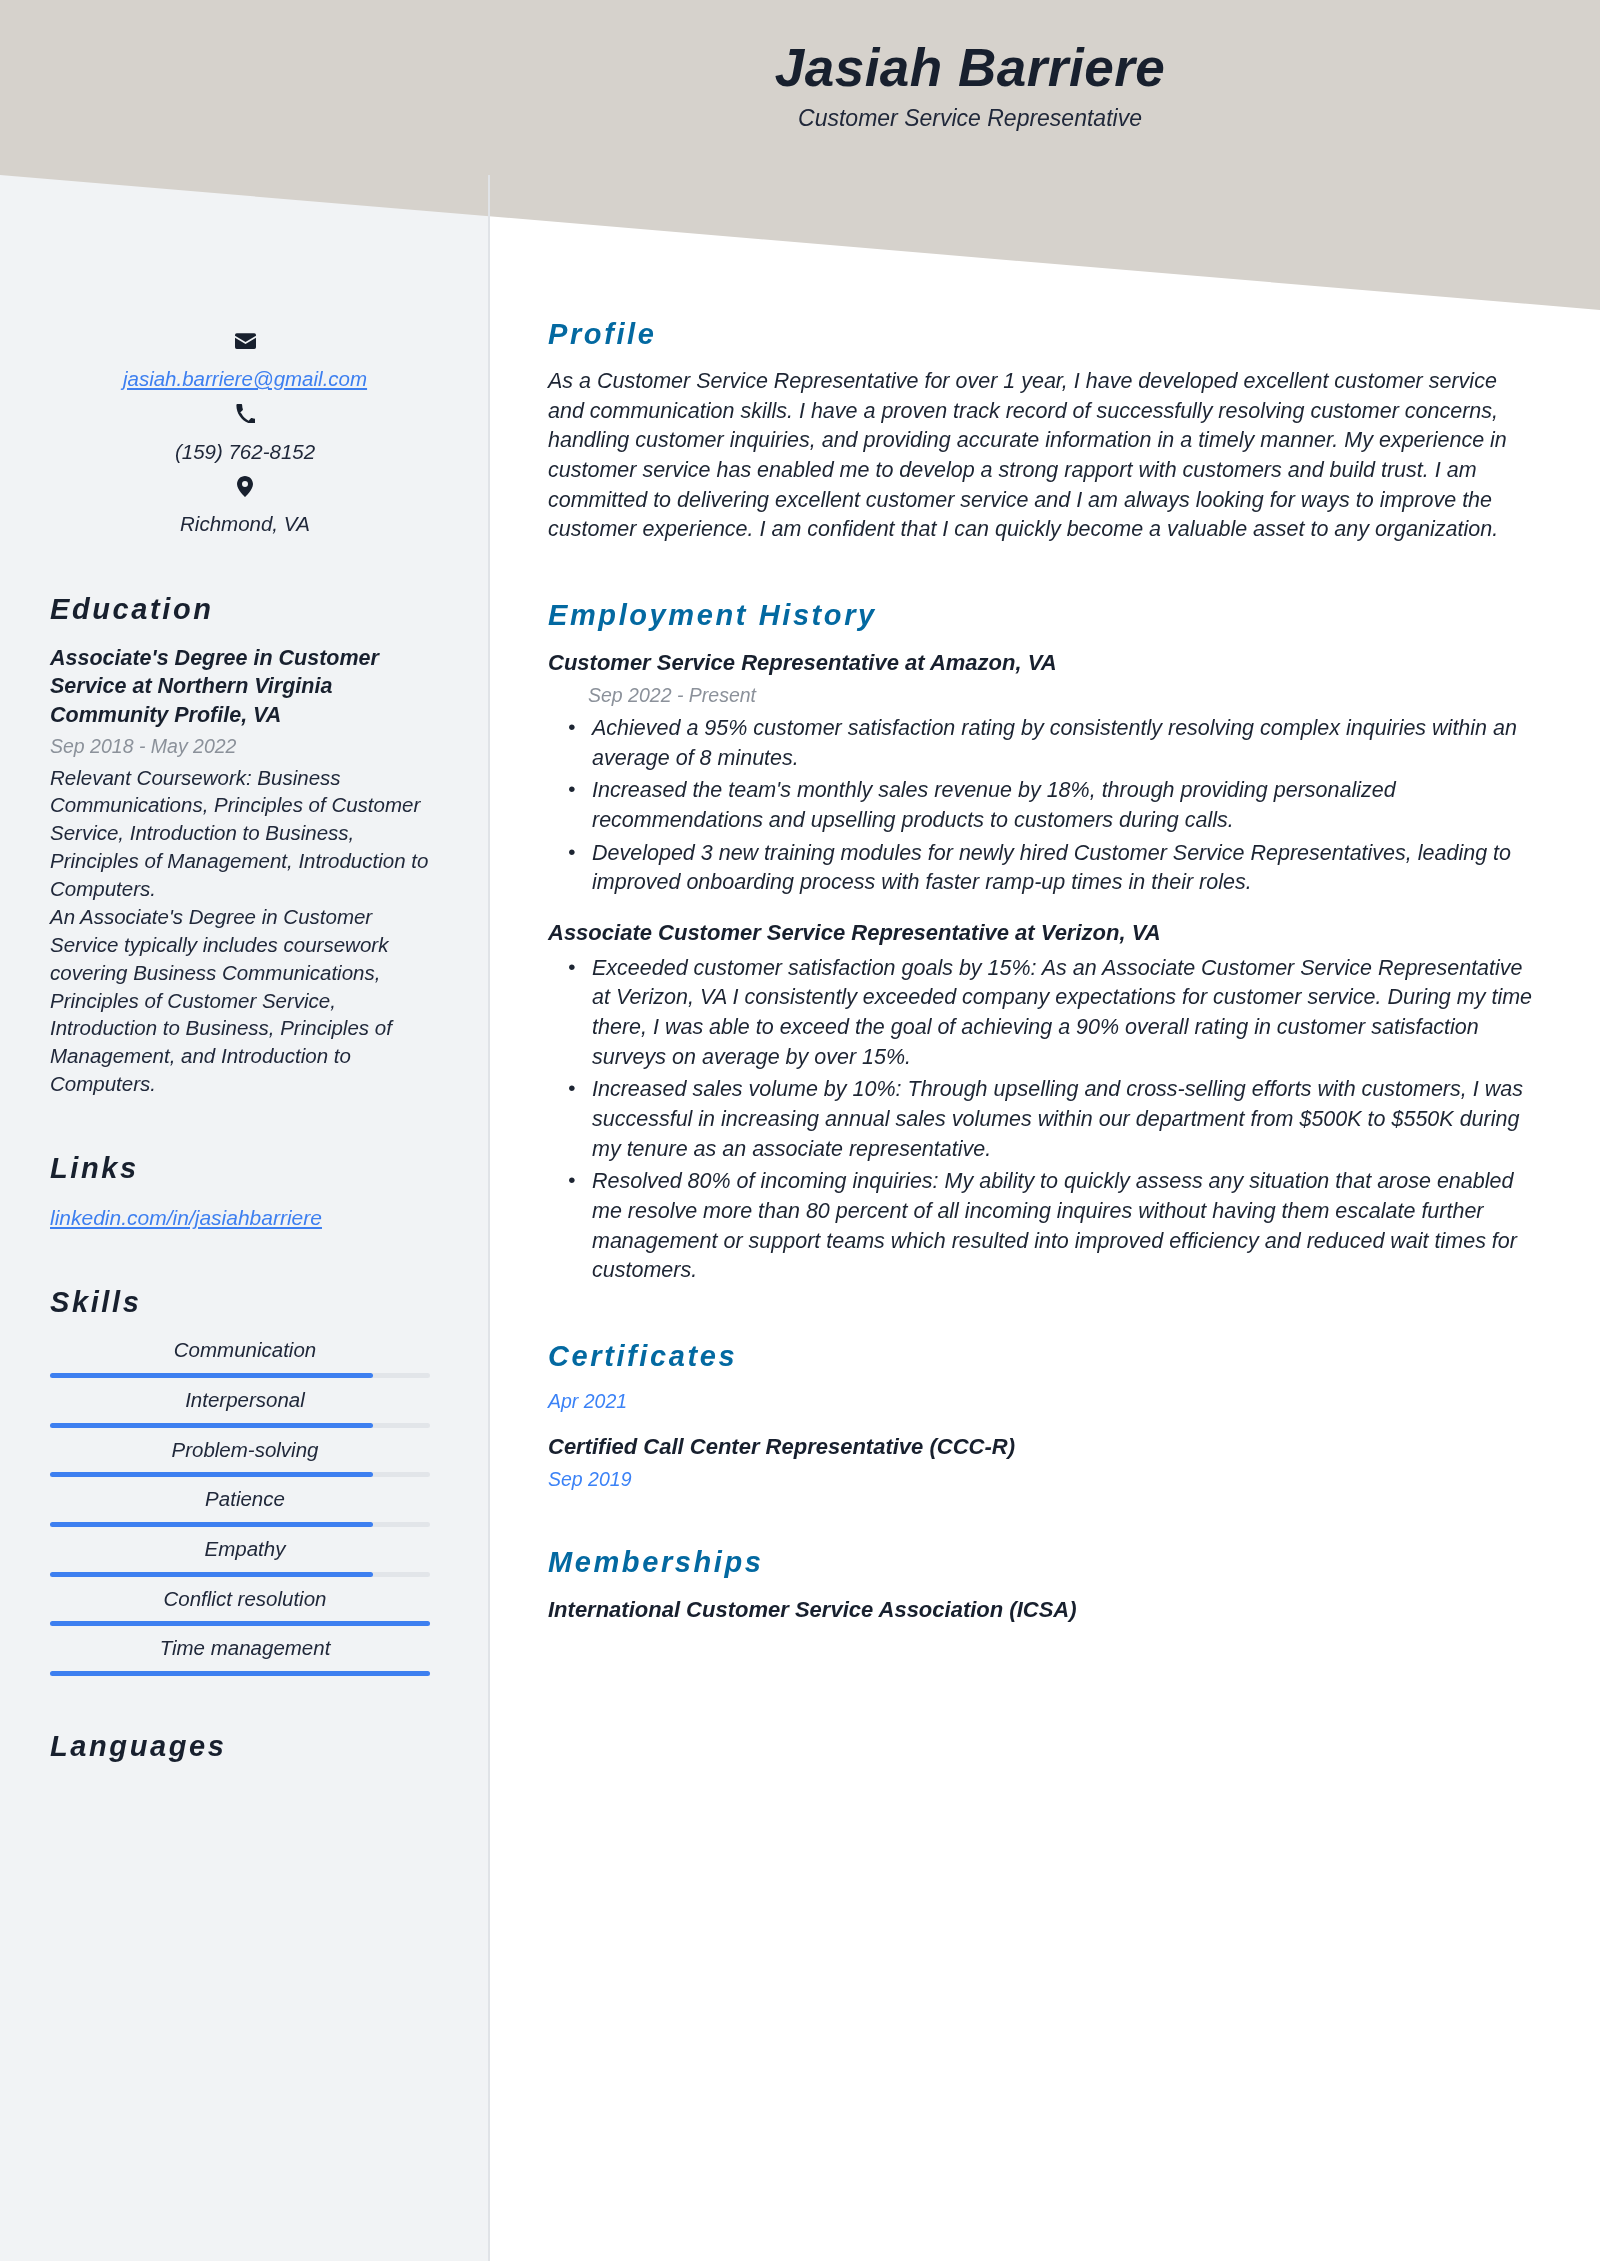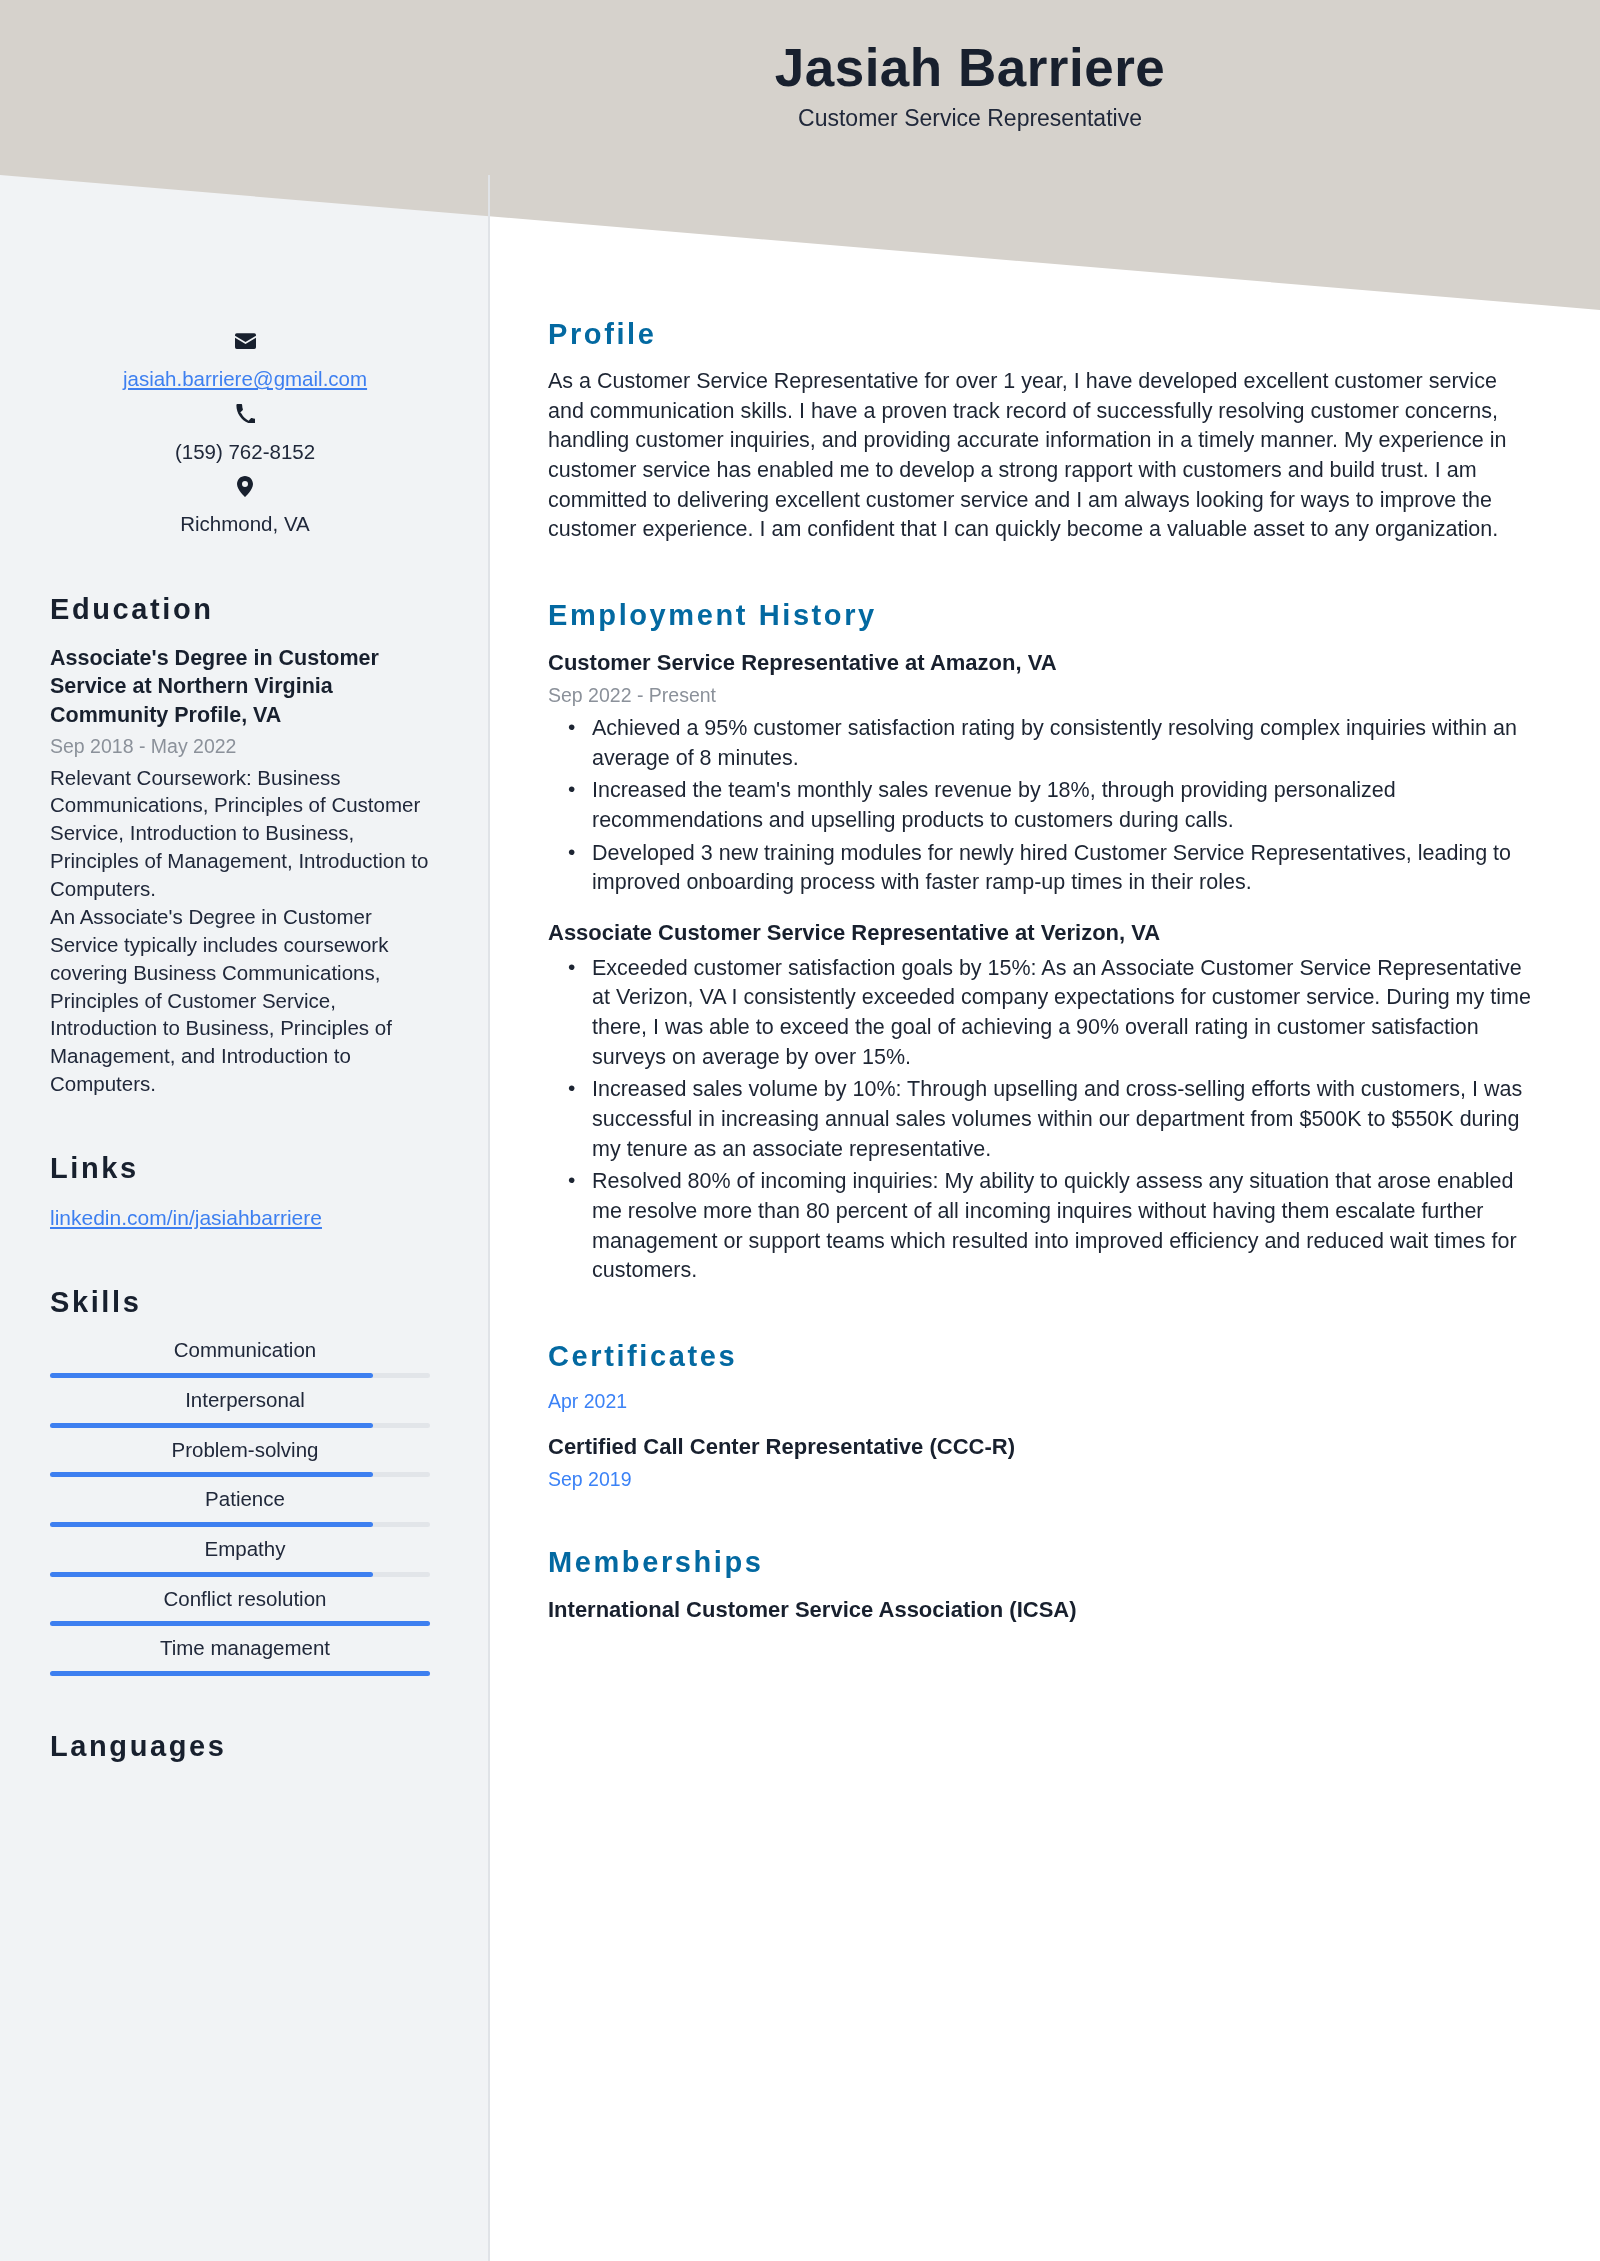--- a/index.html
+++ b/index.html
@@ -10,20 +10,21 @@
     background: #ffffff;
     font-family: "Liberation Sans", sans-serif;
   }
 
   #resume {
     position: relative;
     width: 1600px;
     height: 2261px;
     background: #ffffff;
     overflow: hidden;
+    font-style: italic;
   }
 
   
   .header-band {
     position: absolute;
     top: 0; left: 0;
     width: 1600px;
     height: 320px;
     background: #d6d2cc;
     clip-path: polygon(0 0, 1600px 0, 1600px 310px, 0 175px);
@@ -198,20 +199,21 @@
     font-size: 22px;
     font-weight: 700;
     color: #18202e;
     line-height: 1.35;
   }
   .job-date {
     font-size: 19.5px;
     color: #8b919a;
     margin-top: 5px;
     line-height: 1.3;
+    margin-left: 40px;
   }
   .job-bullets {
     margin: 6px 0 0 0;
     padding-left: 42px;
     list-style: none;
   }
   .job-bullets li {
     position: relative;
     font-size: 21.5px;
     color: #1d2533;

